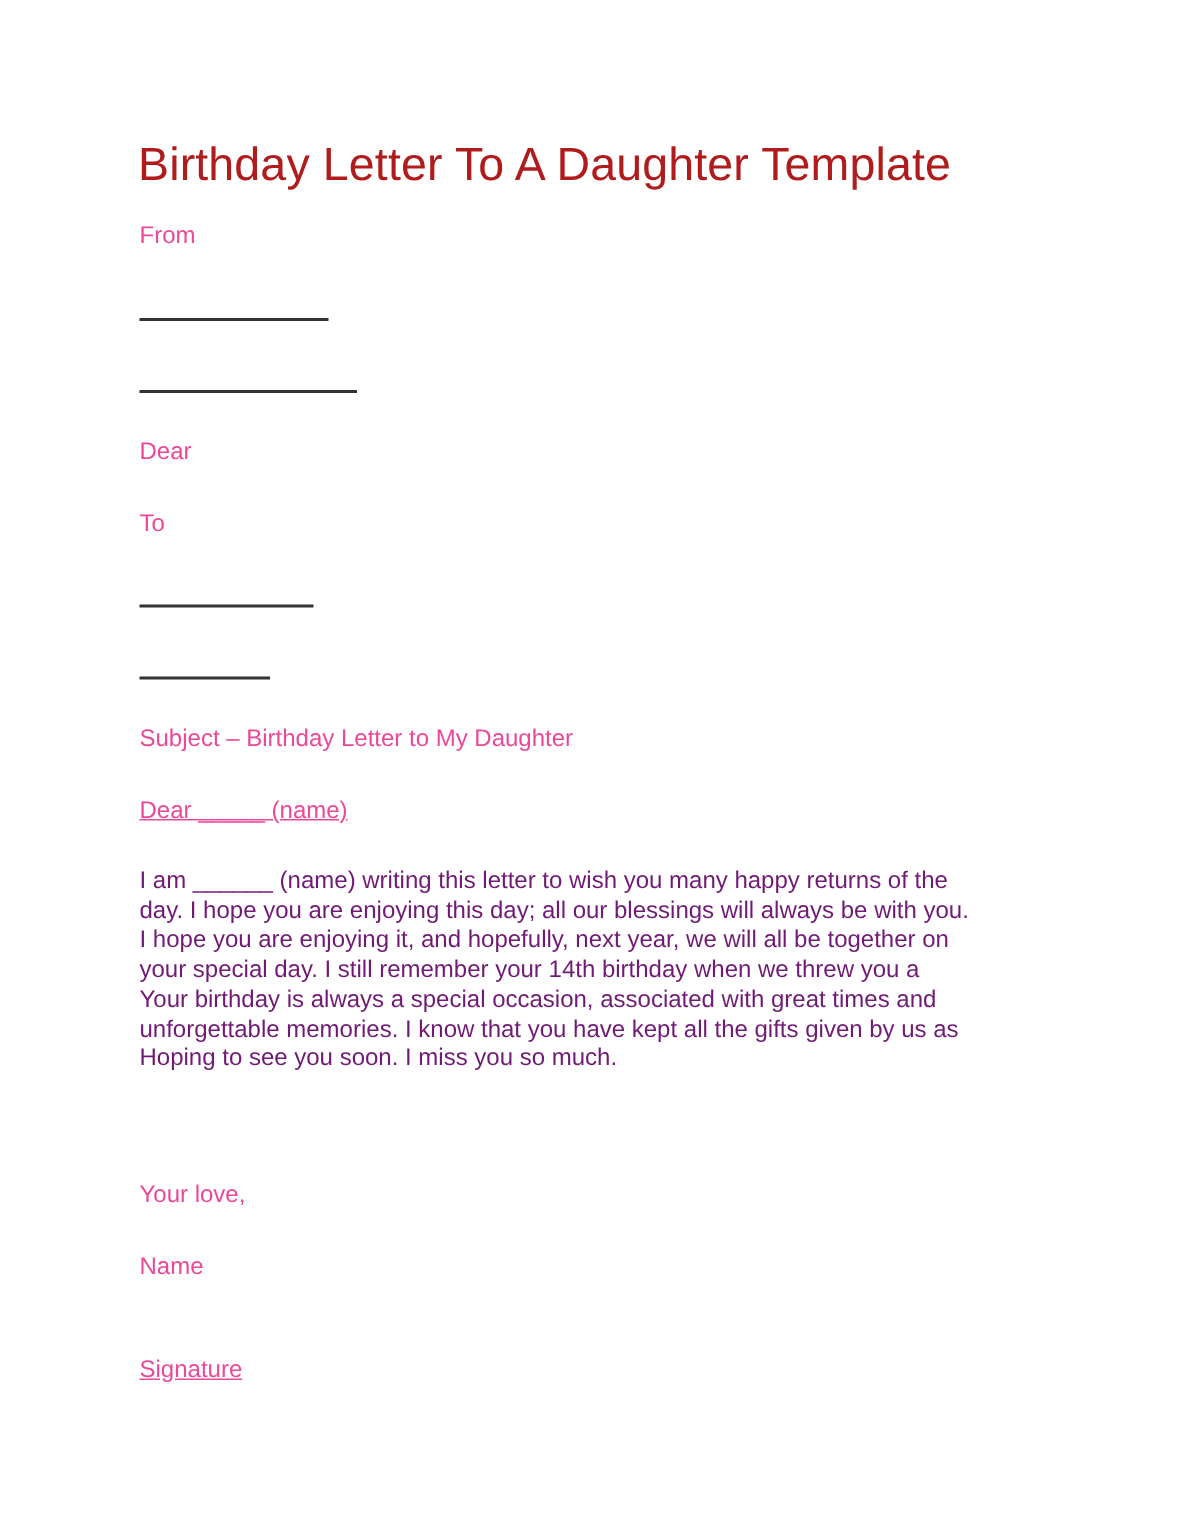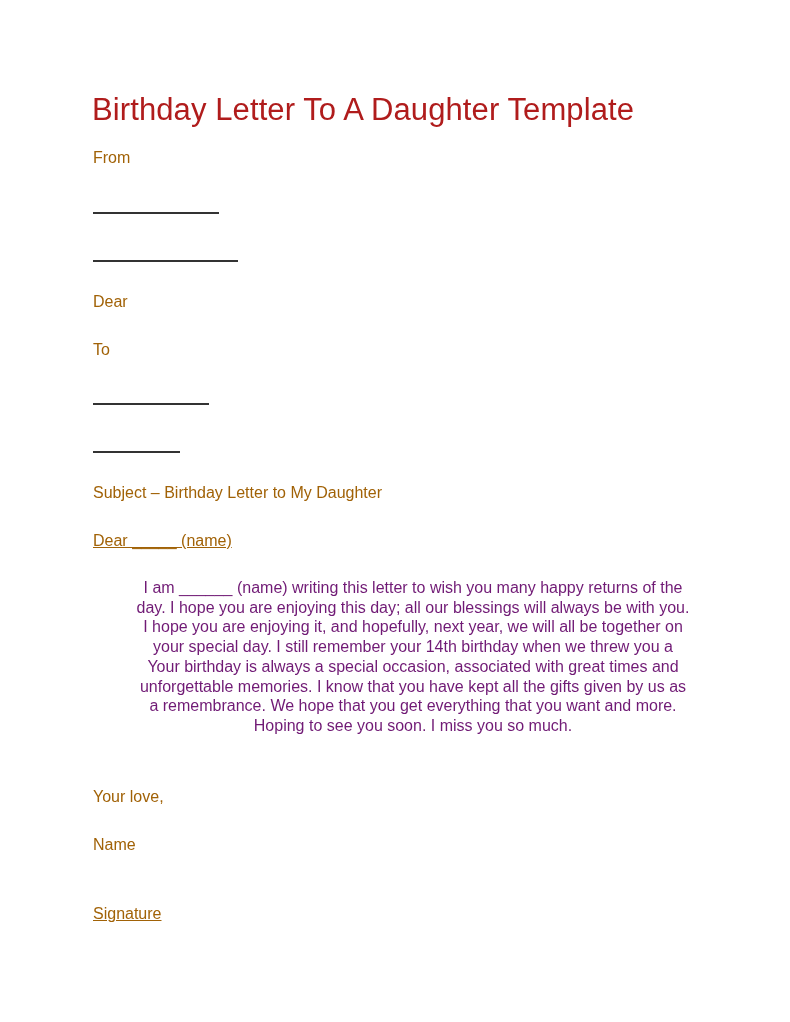--- a/index.html
+++ b/index.html
@@ -14,40 +14,39 @@
       overflow: hidden;
       font-family: "Liberation Sans", sans-serif;
       color: #1a1a1a;
     }
     .page {
       position: absolute;
       left: 0; top: 0;
       width: 790px;
       height: 1022px;
       background: #ffffff;
-      text-align: center;
     }
     .title {
       position: absolute;
       left: 92px;
       top: 90px;
       font-size: 31px;
       color: #b01c1c;
       font-family: "Liberation Sans", sans-serif;
       white-space: nowrap;
       letter-spacing: 0.1px;
       line-height: 40px;
     }
     .line {
       position: absolute;
       left: 93px;
       font-size: 16px;
       line-height: 19px;
       white-space: nowrap;
-      color: #a16207;
+      color: #ec4899;
     }
     .blank {
       position: absolute;
       left: 93px;
       height: 1.5px;
       background: #333333;
     }
     .body-para {
       position: absolute;
       left: 93px;
@@ -82,21 +81,20 @@
 
   <div class="line" style="top:531px;text-decoration:underline;">Dear _____ (name)</div>
 
   <div class="body-para">
     <span>I am ______ (name) writing this letter to wish you many happy returns of the</span>
     <span>day. I hope you are enjoying this day; all our blessings will always be with you.</span>
     <span>I hope you are enjoying it, and hopefully, next year, we will all be together on</span>
     <span>your special day. I still remember your 14th birthday when we threw you a</span>
     <span>Your birthday is always a special occasion, associated with great times and</span>
     <span>unforgettable memories. I know that you have kept all the gifts given by us as</span>
-    <span>a remembrance. We hope that you get everything that you want and more.</span>
     <span>Hoping to see you soon. I miss you so much.</span>
   </div>
 
   <div class="line" style="top:787px;">Your love,</div>
 
   <div class="line" style="top:835px;">Name</div>
 
   <div class="line" style="top:904px;text-decoration:underline;">Signature</div>
 
 </div>

